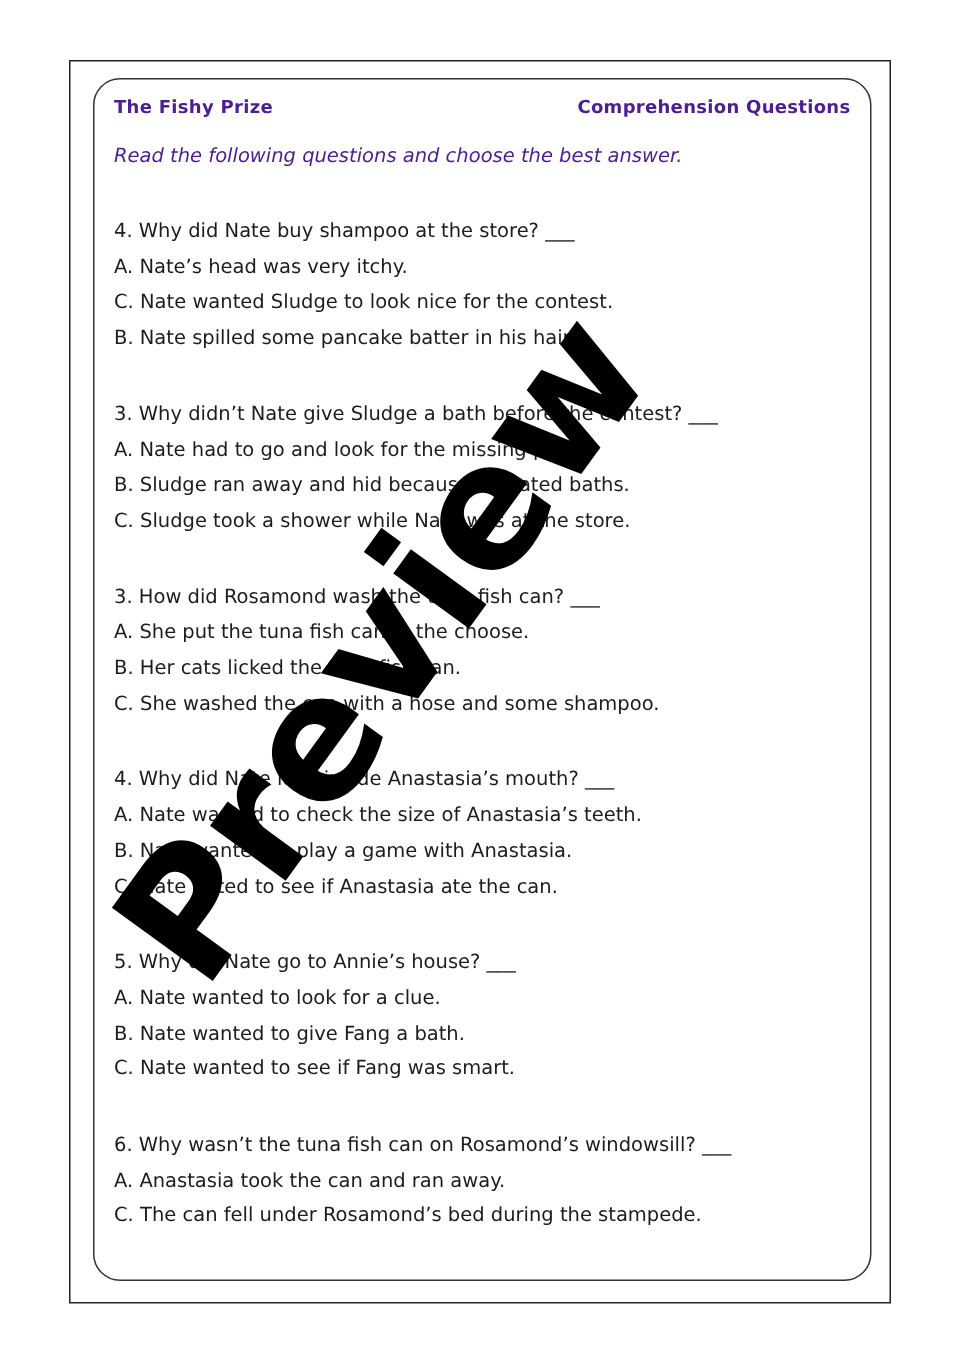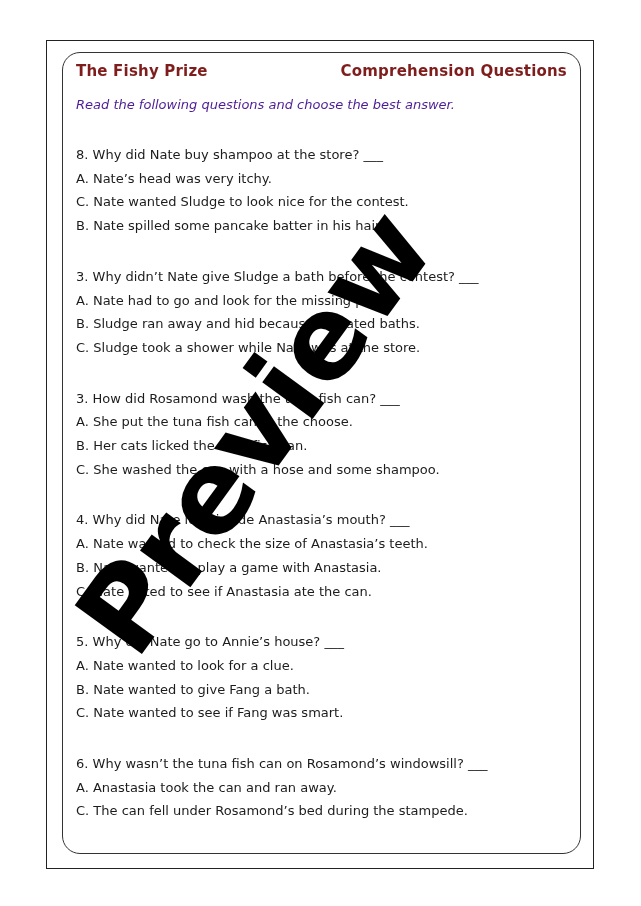--- a/index.html
+++ b/index.html
@@ -40,23 +40,23 @@
     overflow: hidden;
   }
   .card-header {
     display: flex;
     justify-content: space-between;
     align-items: baseline;
     margin-top: 7px;
     line-height: 22px;
   }
   .card-header .title {
-    font-size: 15px;
+    font-size: 12px;
     font-weight: bold;
-    color: #7f1d1d;
+    color: #4c1d95;
     letter-spacing: 0.2px;
   }
   .instructions {
     margin: 12px 0 0 0;
     font-size: 13px;
     line-height: 22px;
     color: #4c1d95;
     font-style: italic;
   }
   .qblock {
@@ -91,21 +91,21 @@
     <div class="card">
 
       <div class="card-header">
         <span class="title">The Fishy Prize</span>
         <span class="title">Comprehension Questions</span>
       </div>
 
       <p class="instructions">Read the following questions and choose the best answer.</p>
 
       <div class="qblock">
-        <p>8. Why did Nate buy shampoo at the store? ___</p>
+        <p>4. Why did Nate buy shampoo at the store? ___</p>
         <p>A. Nate’s head was very itchy.</p>
         <p>C. Nate wanted Sludge to look nice for the contest.</p>
         <p>B. Nate spilled some pancake batter in his hair.</p>
       </div>
 
       <div class="qblock">
         <p>3. Why didn’t Nate give Sludge a bath before the contest? ___</p>
         <p>A. Nate had to go and look for the missing prize.</p>
         <p>B. Sludge ran away and hid because he hated baths.</p>
         <p>C. Sludge took a shower while Nate was at the store.</p>

